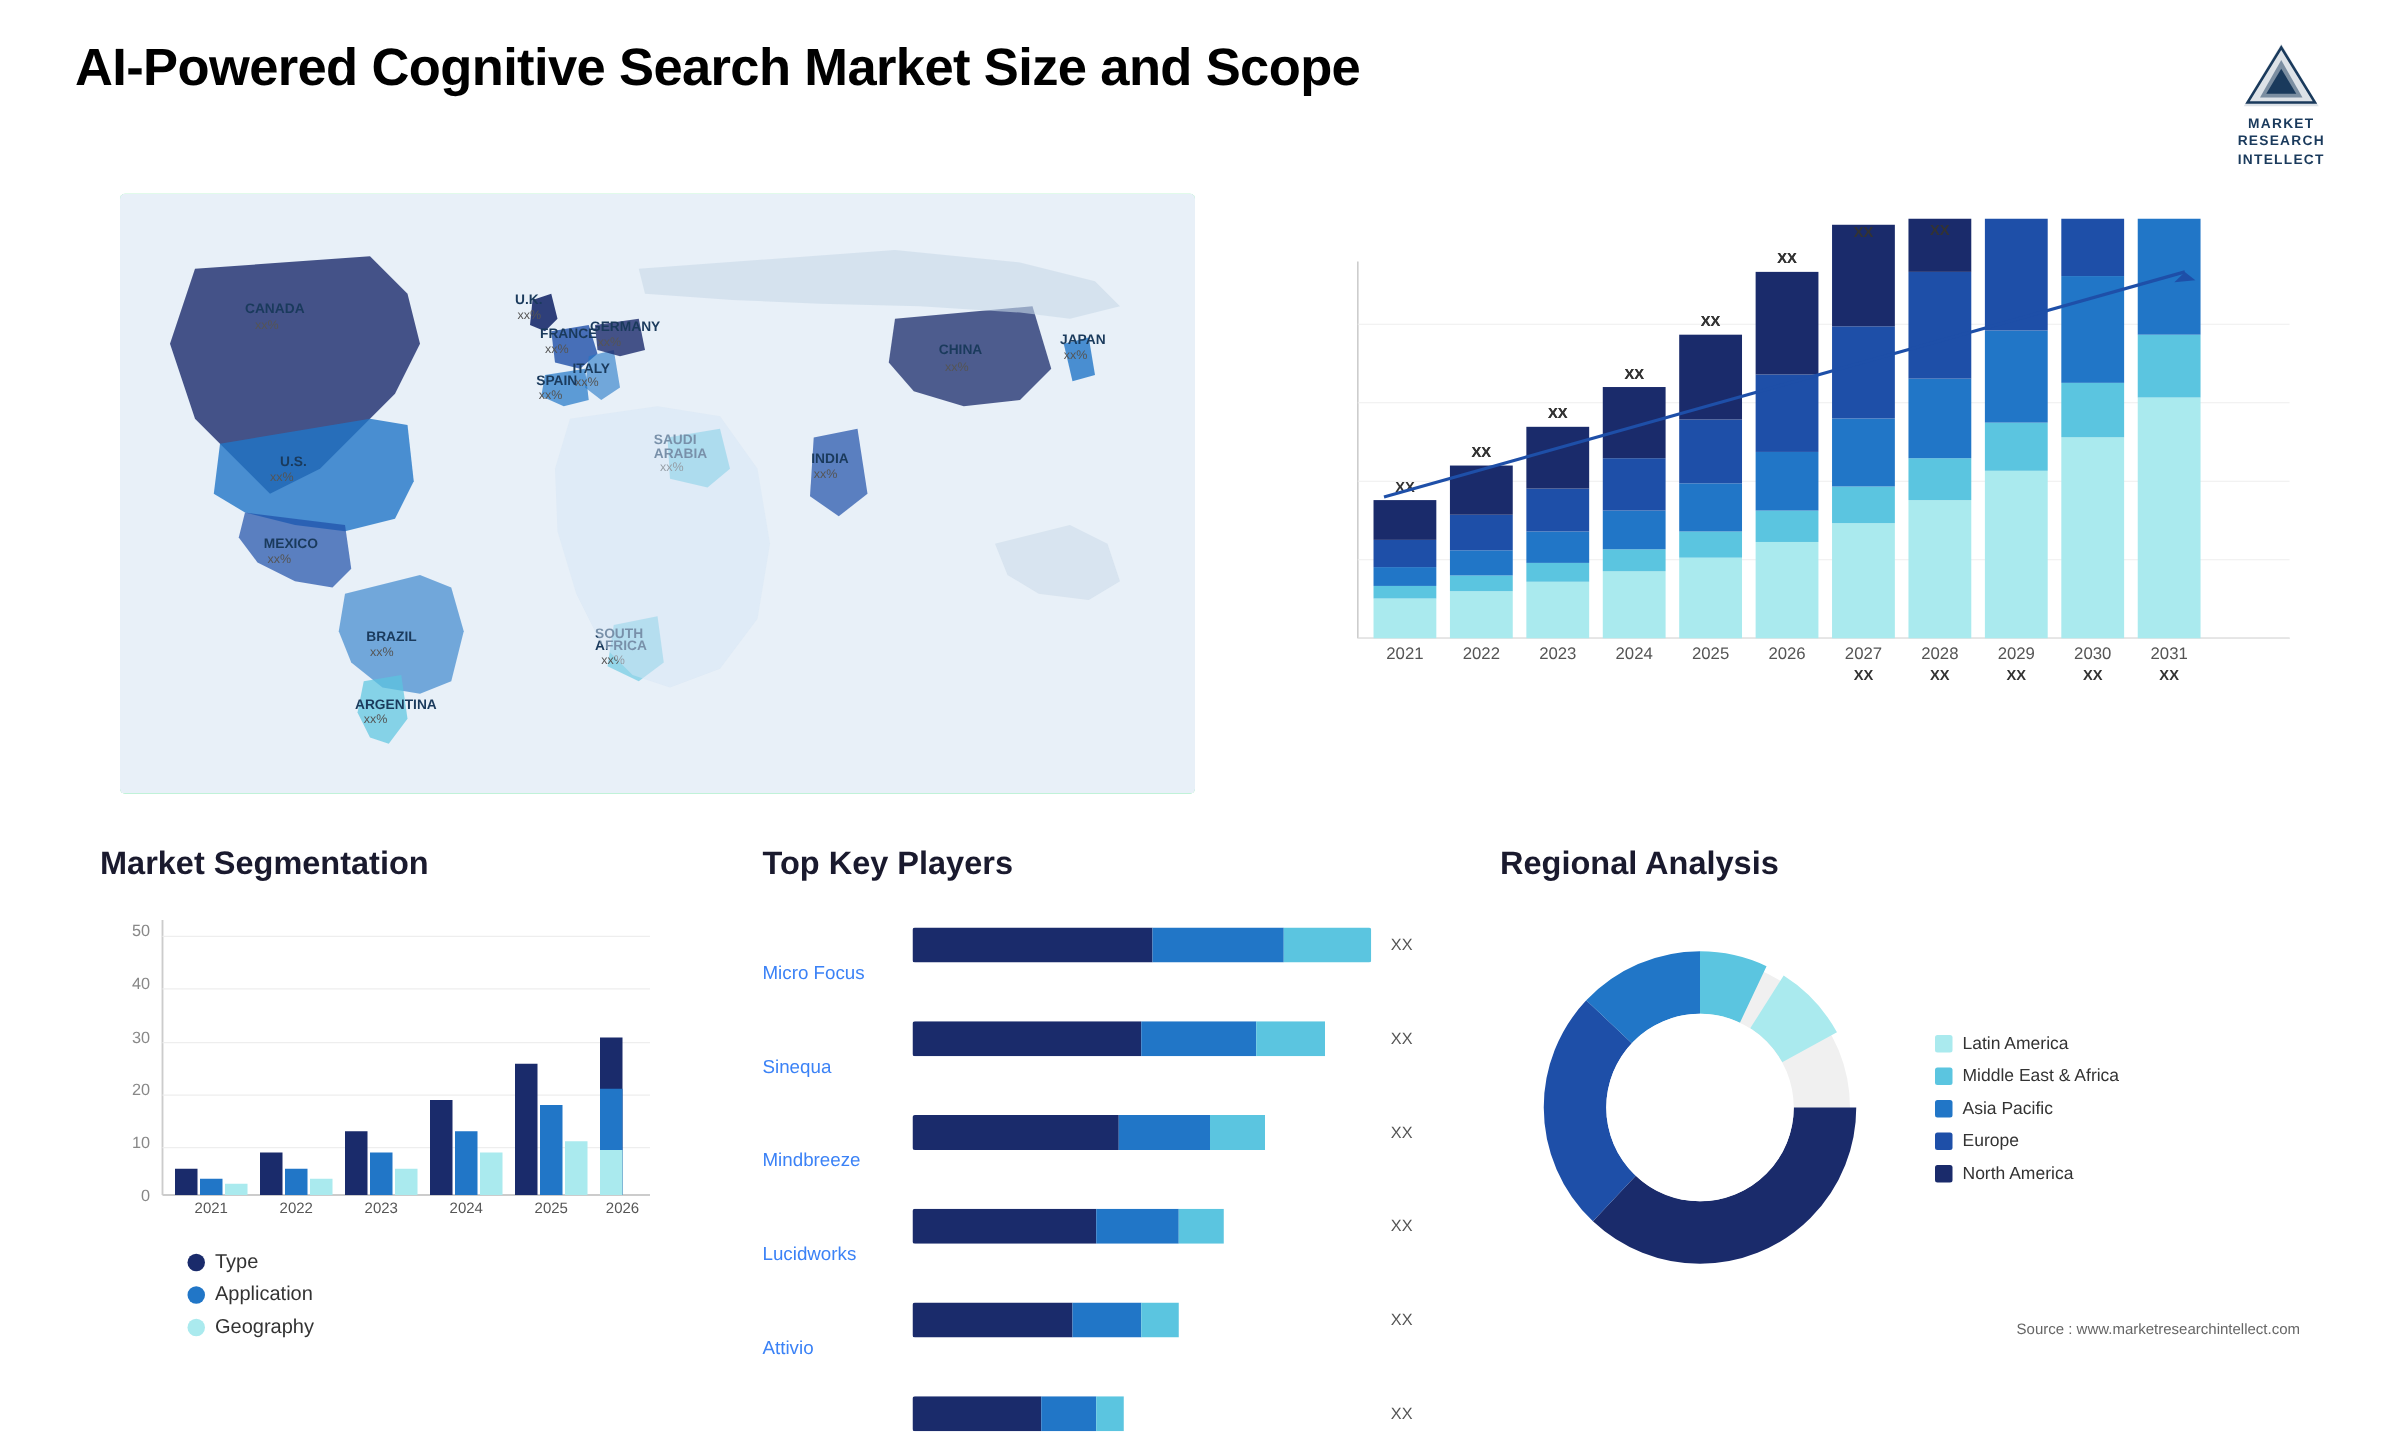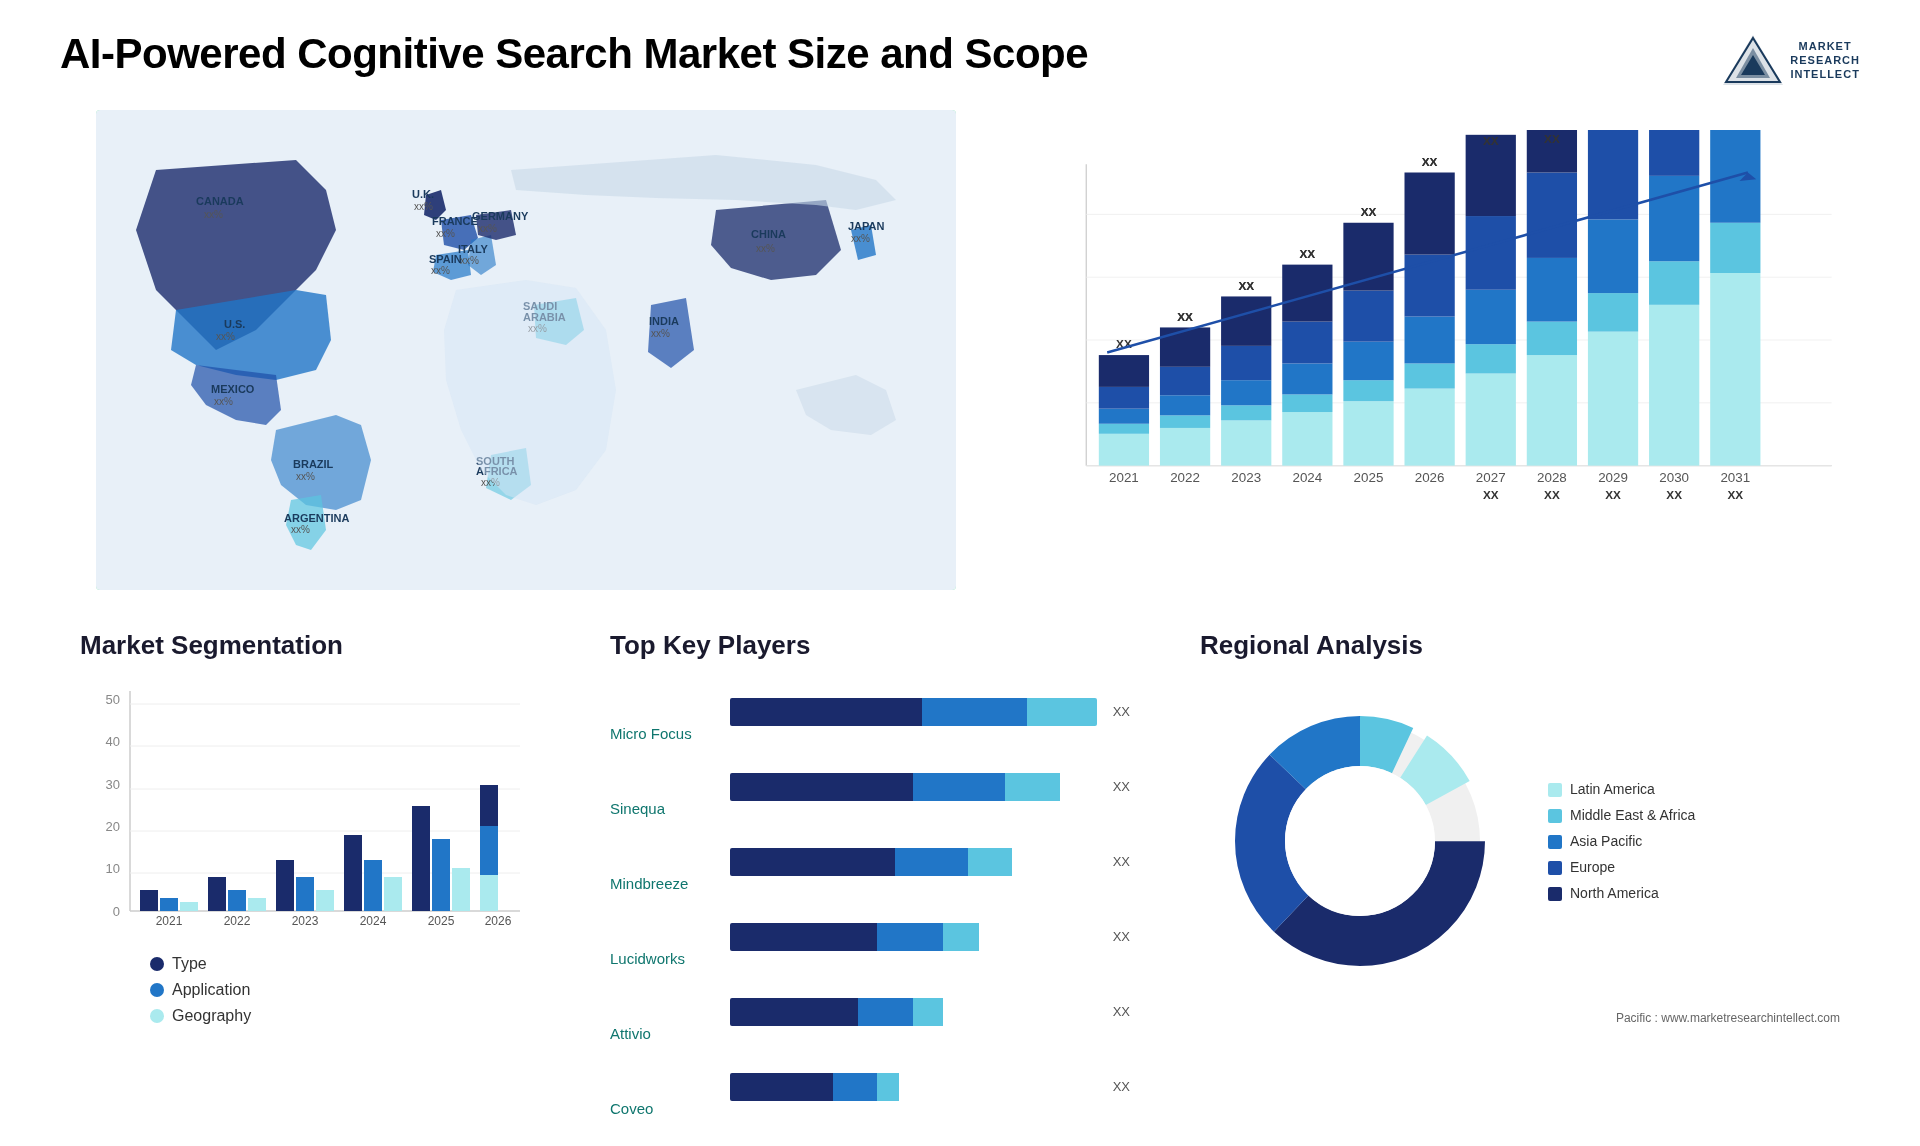--- a/index.html
+++ b/index.html
@@ -24,21 +24,21 @@
       margin-bottom: 20px;
     }
     .page-title {
       font-size: 42px;
       font-weight: 700;
       color: #000000;
       letter-spacing: -0.5px;
     }
     .logo-area {
       display: flex;
-      flex-direction: row;
+      flex-direction: column;
       align-items: center;
       gap: 2px;
     }
     .logo-icon {
       width: 70px;
       height: 60px;
     }
     .logo-text {
       text-align: center;
       font-size: 11px;
@@ -112,21 +112,21 @@
     }
     
     .player-row {
       display: flex;
       align-items: center;
       margin-bottom: 14px;
       gap: 10px;
     }
     .player-name {
       font-size: 15px;
-      color: #0f766e;
+      color: #3b82f6;
       width: 110px;
       flex-shrink: 0;
       margin-top: 44px;
     }
     .player-bar-wrap {
       flex: 1;
       height: 28px;
       position: relative;
     }
     .player-bar {
@@ -594,16 +594,16 @@
           <div class="donut-legend-item">
             <div class="donut-color-box" style="background:#1e4fa8;"></div>
             <span>Europe</span>
           </div>
           <div class="donut-legend-item">
             <div class="donut-color-box" style="background:#1a2b6b;"></div>
             <span>North America</span>
           </div>
         </div>
       </div>
-      <div class="source-text" style="margin-top: 10px;">Pacific : www.marketresearchintellect.com</div>
+      <div class="source-text" style="margin-top: 10px;">Source : www.marketresearchintellect.com</div>
     </div>
   </div>
 </div>
 
 </body></html>

